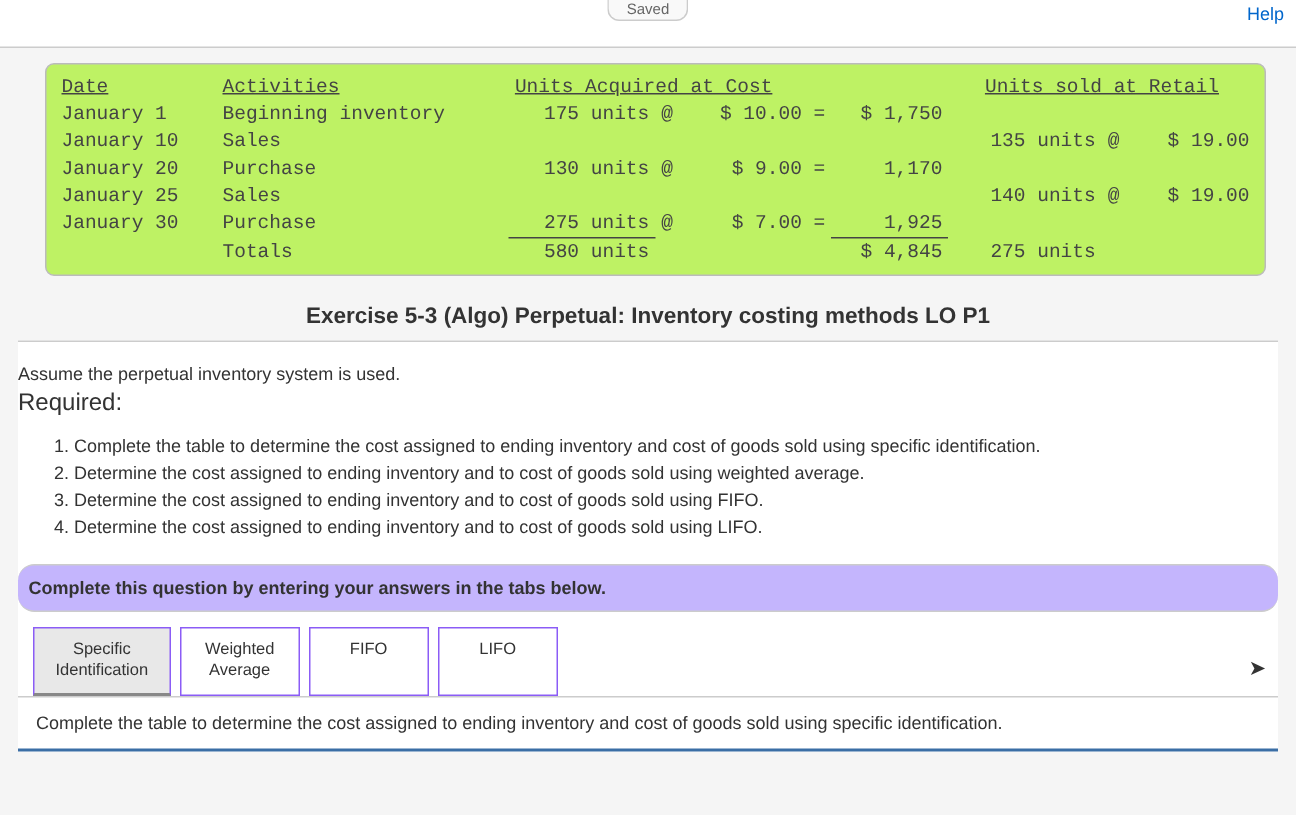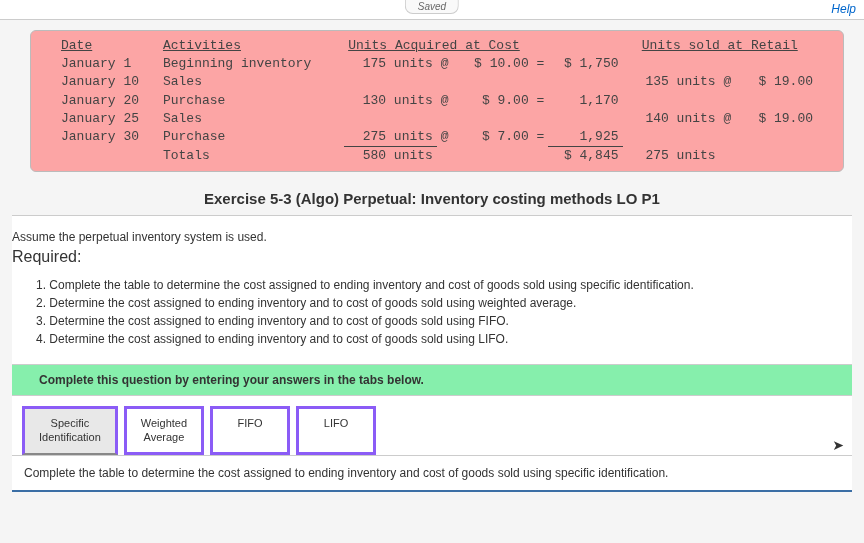--- a/index.html
+++ b/index.html
@@ -10,24 +10,23 @@
   color: #333;
   width: 864px;
   height: 543px;
   overflow: hidden;
   position: relative;
 }
 .top-bar {
   display: flex;
   justify-content: center;
   position: relative;
-  height: 20px;
+  height: 32px;
   background: #fff;
   border-bottom: 1px solid #ccc;
-  font-style: italic;
 }
 .saved-indicator {
   position: absolute;
   left: 50%;
   transform: translateX(-50%);
   font-size: 10px;
   color: #666;
   border: 1px solid #ccc;
   border-top: none;
   padding: 1px 12px;
@@ -36,24 +35,24 @@
 }
 .help-link {
   position: absolute;
   right: 8px;
   top: 2px;
   color: #0066cc;
   font-size: 12px;
 }
 .inventory-box {
   margin: 10px 20px 10px 30px;
-  background: #fca5a5;
+  background: #bef264;
   border: 1px solid #bbb;
   border-radius: 6px;
-  padding: 6px 26px;
+  padding: 6px 6px;
   font-family: 'Courier New', monospace;
   font-size: 13px;
   color: #444;
   line-height: 1.4;
 }
 .inv-table { width: 100%; border-collapse: collapse; }
 .inv-table td { padding: 0 4px; white-space: nowrap; }
 .inv-header td { text-decoration: underline; }
 .num { text-align: right; }
 .exercise-title {
@@ -69,35 +68,36 @@
   padding-top: 14px;
 }
 .instruction { font-size: 12px; margin-bottom: 4px; }
 .req-label { font-size: 16px; font-weight: normal; }
 .req-list {
   margin: 10px 0 16px 24px;
   font-size: 12px;
   line-height: 1.5;
 }
 .complete-bar {
-  background: #86efac;
-  padding: 8px 27px;
+  background: #c4b5fd;
+  padding: 8px 7px;
   font-weight: bold;
   font-size: 12px;
   border-top: 1px solid #ccc;
   border-bottom: 1px solid #ccc;
+  border-radius: 11px;
 }
 .tabs-row {
   display: flex;
   gap: 6px;
   padding: 10px 10px 0 10px;
   background: #fff;
 }
 .tab {
-  border: 3px solid #8b5cf6;
+  border: 1px solid #8b5cf6;
   padding: 8px 14px;
   font-size: 11px;
   text-align: center;
   min-width: 80px;
   background: #fff;
   cursor: pointer;
   line-height: 1.2;
 }
 .tab.active {
   background: #e8e8e8;

